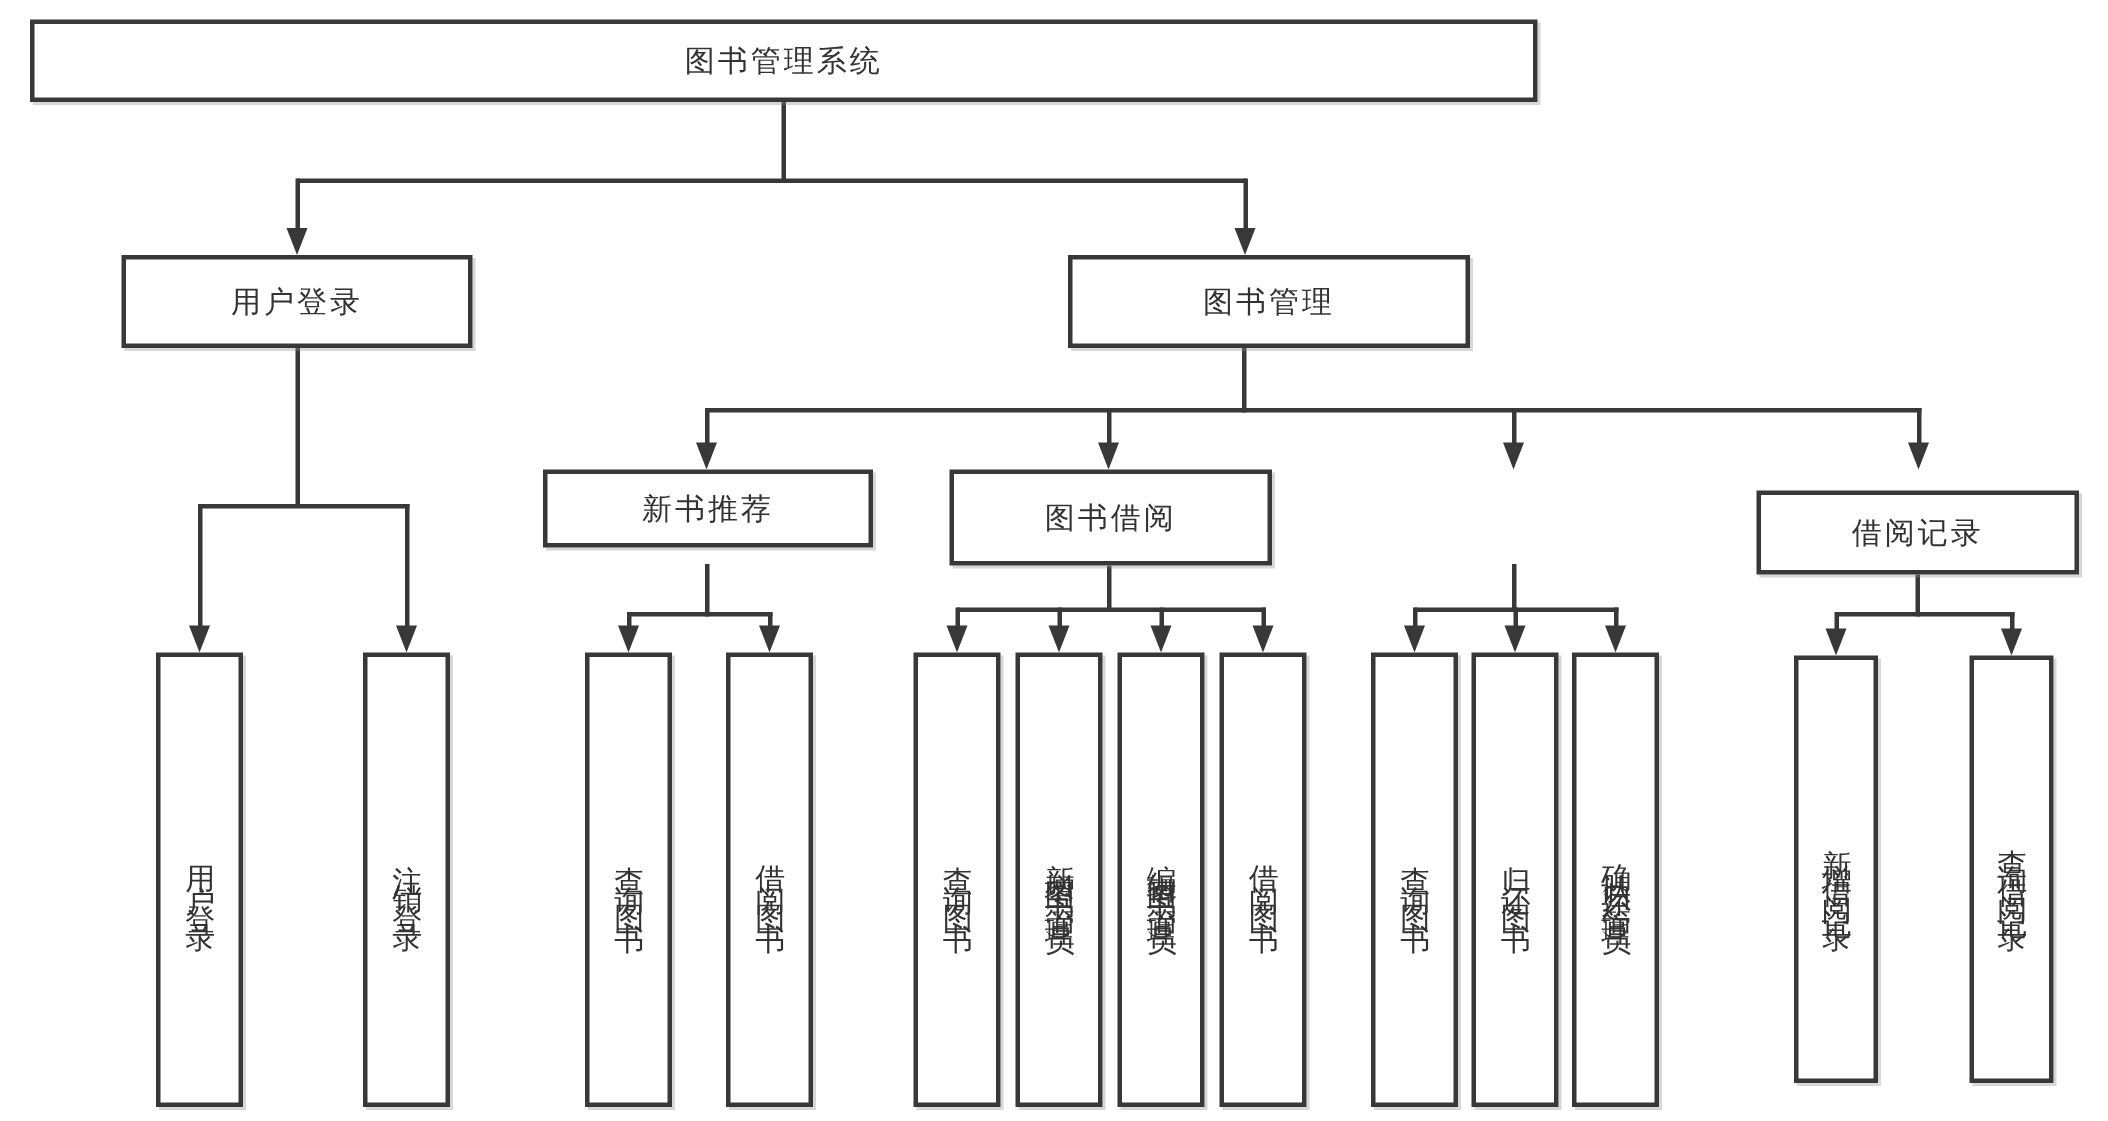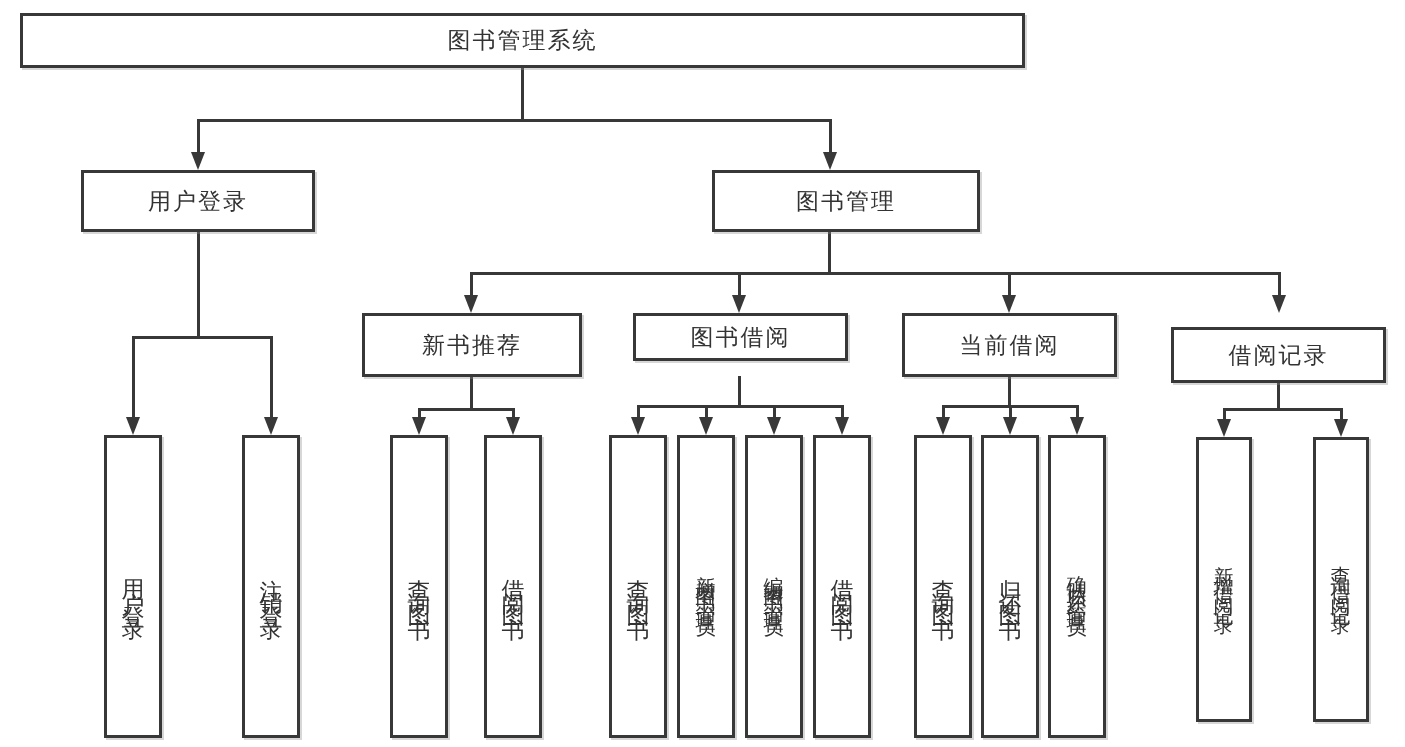--- a/index.html
+++ b/index.html
@@ -15,21 +15,21 @@
     position:relative;width:1405px;height:747px;background:var(--fill);
     overflow:hidden;
   }
   
   .node{
     position:absolute;background:var(--fill);border:3px solid var(--line);
     box-sizing:border-box;display:flex;align-items:center;justify-content:center;
     box-shadow:2px 2px 0 rgba(140,140,140,.35);z-index:2;
   }
   .node span{
-    font-size:23px;color:var(--text);letter-spacing:2px;white-space:nowrap;
+    font-size:20px;color:var(--text);letter-spacing:2px;white-space:nowrap;
   }
   .leaf span{
     writing-mode:vertical-rl;text-orientation:mixed;letter-spacing:13px;
     white-space:normal;line-height:1;
   }
   .leaf.mid span{letter-spacing:10px;font-size:20px;}
   .leaf.tight span{letter-spacing:6px;font-size:20px;}
   
   .vline,.hline{position:absolute;background:var(--line);z-index:1;}
   .vline{width:3px;}
@@ -76,28 +76,25 @@
   <div class="arrow" style="left:126px;top:336px;height:99px"></div>
   <div class="arrow" style="left:264px;top:336px;height:99px"></div>
 
   <div class="vline" style="left:828px;top:231px;height:44px"></div>
   <div class="hline" style="left:471px;top:272px;width:810px"></div>
   <div class="arrow" style="left:464px;top:272px;height:41px"></div>
   <div class="arrow" style="left:732px;top:272px;height:41px"></div>
   <div class="arrow" style="left:1002px;top:272px;height:41px"></div>
   <div class="arrow" style="left:1272px;top:272px;height:41px"></div>
 
-  <div class="node" style="left:362px;top:313px;width:220px;height:64px">
+  <div class="node" style="left:362px;top:313px;width:220px;height:52px">
     <span>新书推荐</span>
   </div>
-  <div class="node" style="left:633px;top:313px;width:215px;height:48px">
+  <div class="node" style="left:633px;top:313px;width:215px;height:64px">
     <span>图书借阅</span>
-  </div>
-  <div class="node" style="left:902px;top:313px;width:215px;height:64px">
-    <span>当前借阅</span>
   </div>
   <div class="node" style="left:1171px;top:327px;width:215px;height:56px">
     <span>借阅记录</span>
   </div>
 
   <div class="vline" style="left:470px;top:376px;height:35px"></div>
   <div class="hline" style="left:419px;top:408px;width:96px"></div>
   <div class="arrow" style="left:412px;top:408px;height:27px"></div>
   <div class="arrow" style="left:506px;top:408px;height:27px"></div>
 

